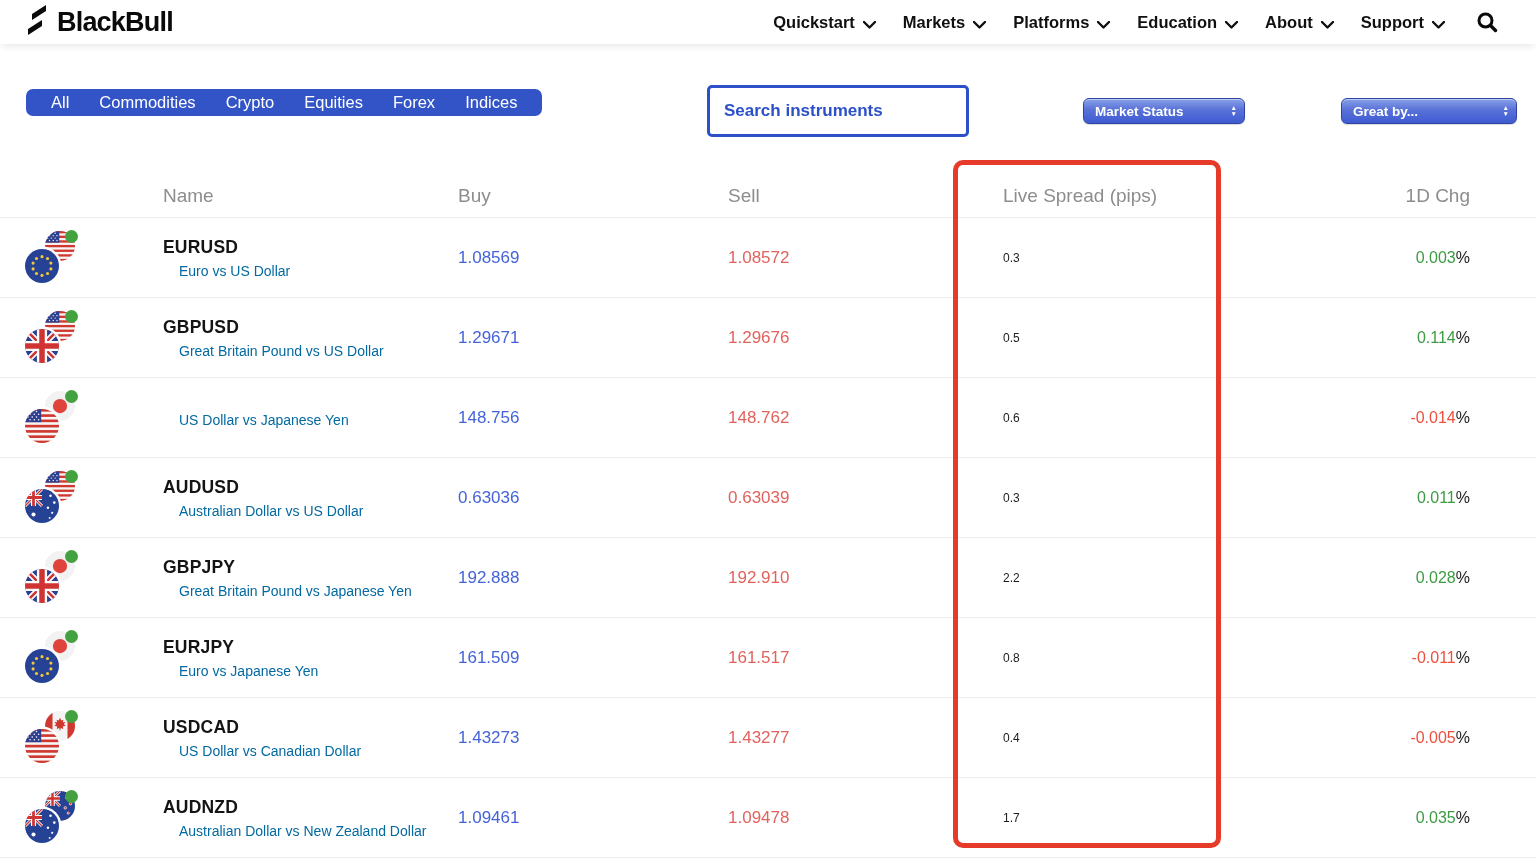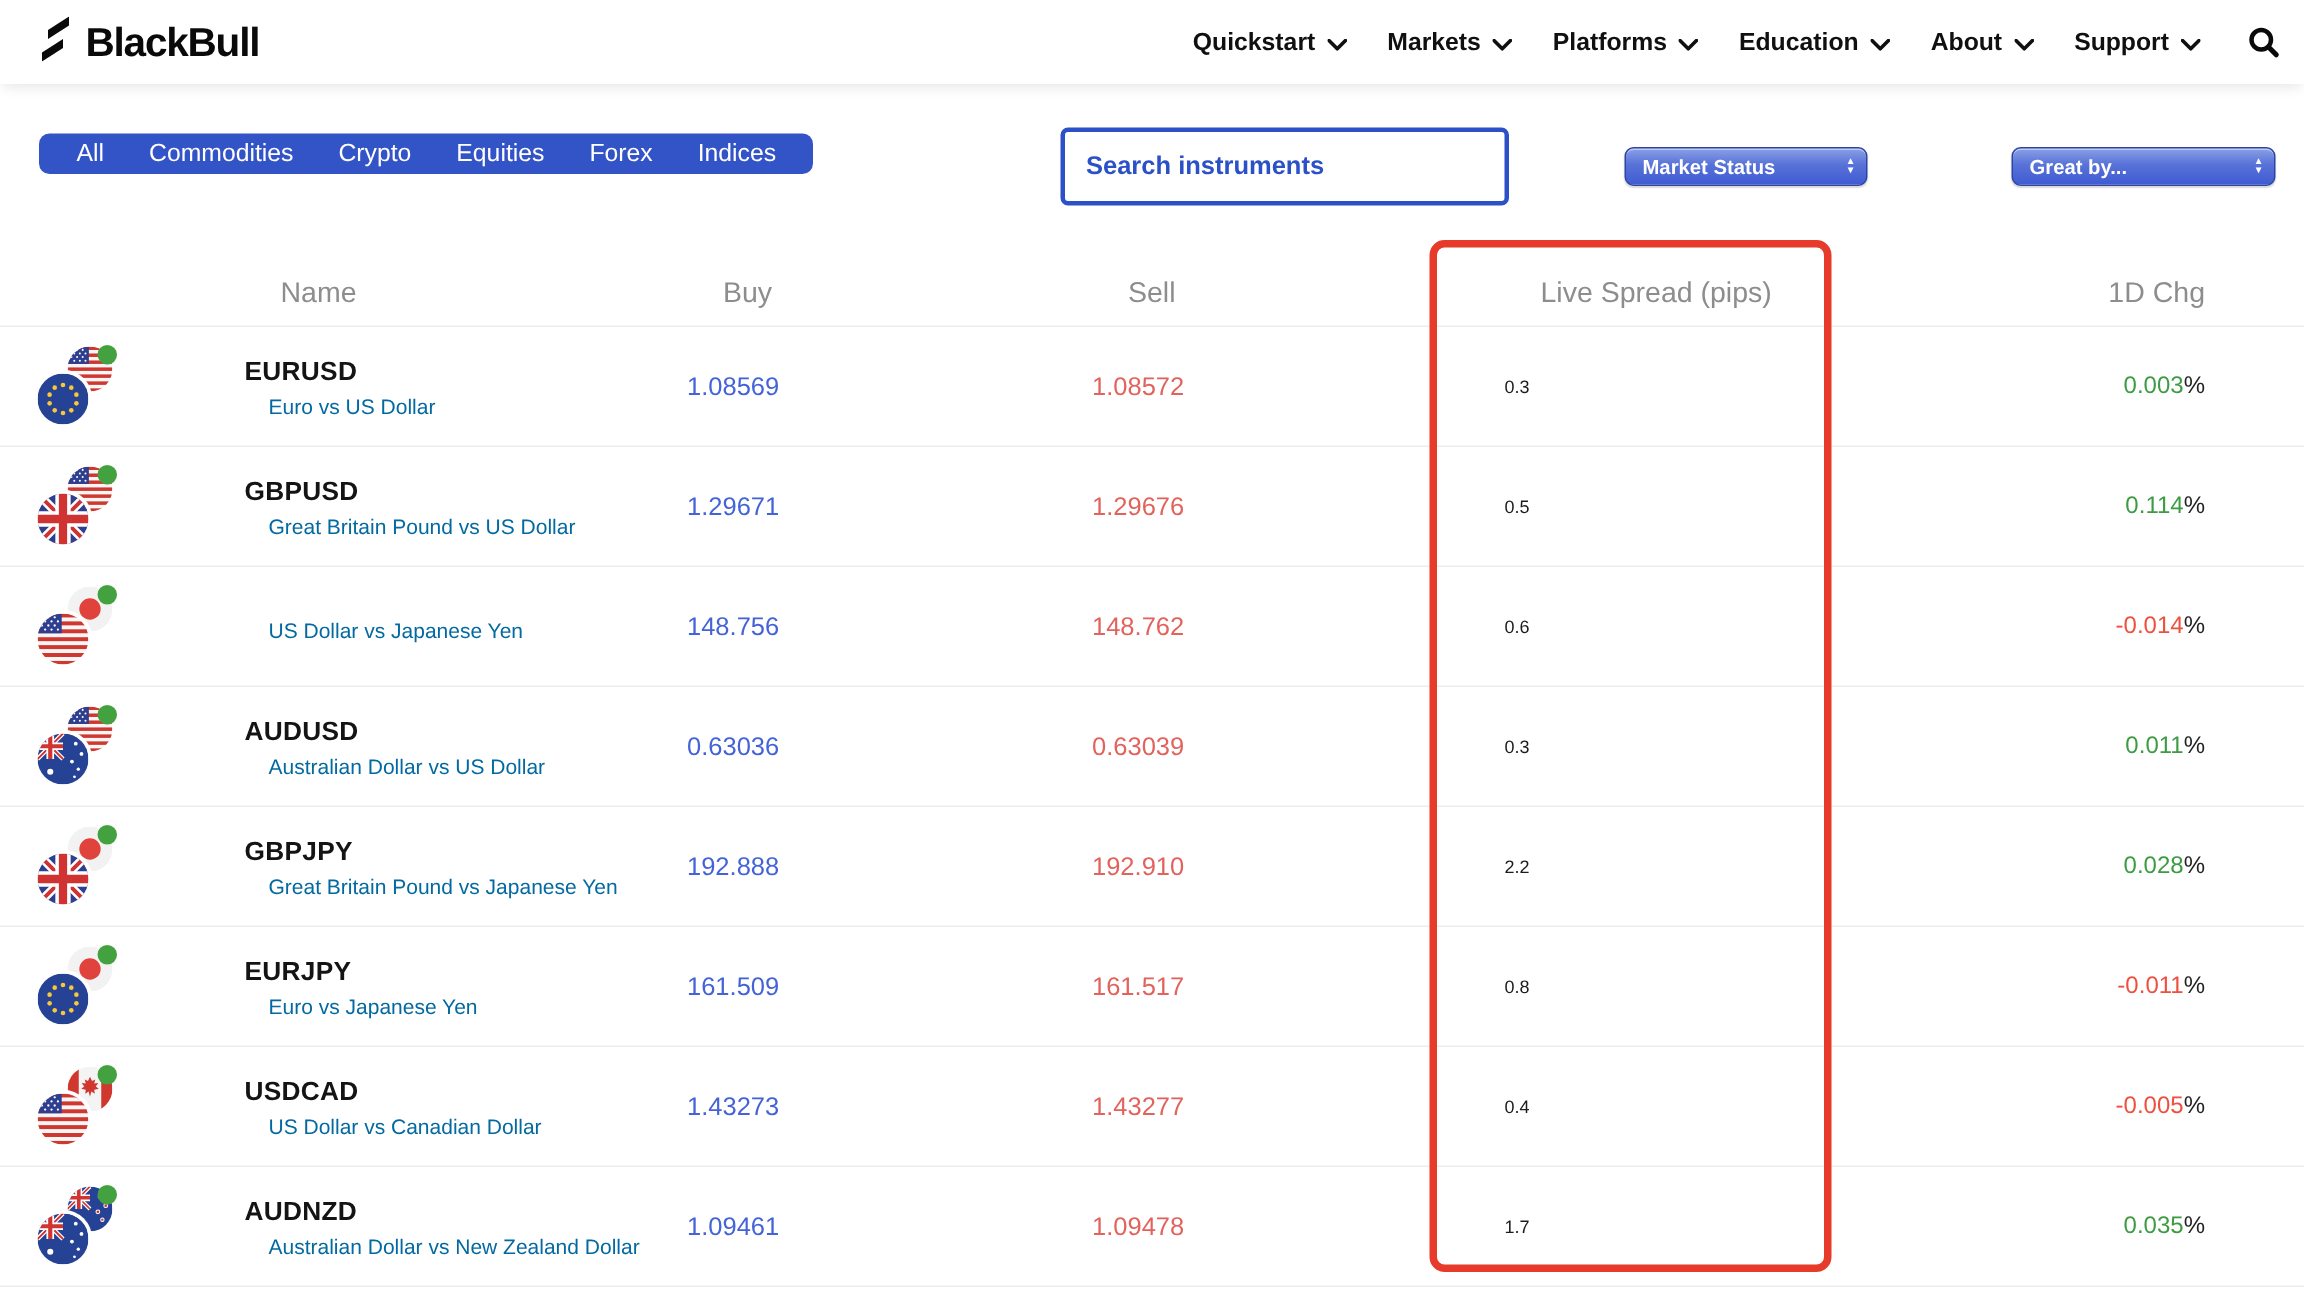--- a/index.html
+++ b/index.html
@@ -1,56 +1,56 @@
 <!DOCTYPE html>
 <html><head>
 <meta charset="utf-8">
 <style>
   * { margin:0; padding:0; box-sizing:border-box; }
   html,body { background:#fff; }
   body { font-family:"Liberation Sans", sans-serif; }
   .page { position:relative; width:1536px; height:865px; background:#fff; overflow:hidden; }
 
   
-  .site-header { position:relative; height:56px; display:flex; align-items:center;
-    justify-content:space-between; padding:0 16px 0 26px; background:#fff; z-index:10;
+  .site-header { position:relative; height:44px; display:flex; align-items:center;
+    justify-content:space-between; padding:0 38px 0 26px; background:#fff; z-index:10;
     box-shadow:0 4px 8px -2px rgba(0,0,0,.10); }
   .brand { display:flex; align-items:center; gap:9px; cursor:pointer; }
   .brand-name { font-size:27px; font-weight:800; letter-spacing:-0.8px; color:#0a0a0a; }
   .nav { display:flex; align-items:center; gap:27px; }
   .nav-item { display:flex; align-items:center; gap:8px; font-size:16.5px; font-weight:700;
     color:#101010; cursor:pointer; white-space:nowrap;text-align:center; }
   .chev { display:inline-block; margin-top:2px; }
   .search-btn { margin-left:4px; display:flex; align-items:center; cursor:pointer; }
 
   
   .tabs { position:absolute; left:26px; top:89px; height:27px; display:flex; align-items:center;
     background:#3354c7; border-radius:7px; padding:0 10px; z-index:3; }
   .tab { color:#fff; font-size:16.5px; font-weight:500; padding:0 15px; cursor:pointer; white-space:nowrap; }
-  .searchbox { position:absolute; left:707px; top:85px; width:299px; height:52px;
+  .searchbox { position:absolute; left:707px; top:85px; width:262px; height:52px;
     border:3px solid #2b50c8; border-radius:5px; background:#fff; z-index:3; }
   .searchbox input { width:100%; height:100%; border:none; outline:none; background:transparent;
     padding:0 14px; font-family:inherit; font-size:17px; font-weight:700; color:#2b50c8; }
   .searchbox input::placeholder { color:#2b50c8; opacity:1; }
   .mac-select { position:absolute; height:26px; display:flex; align-items:center;
     background:linear-gradient(#8aa0e6 0%, #5872d8 45%, #3f5bd2 100%);
     border:1px solid #2e45a5; border-radius:6px; color:#fff; font-size:13.5px; font-weight:700;
     padding:0 26px 0 11px; cursor:pointer; z-index:3;
     box-shadow:inset 0 1px 0 rgba(255,255,255,.45), 0 1px 1px rgba(0,0,0,.15); white-space:nowrap; }
   .select-market { left:1083px; top:98px; width:162px; }
   .select-sort   { left:1341px; top:98px; width:176px; }
   .updown { position:absolute; right:7px; top:50%; transform:translateY(-50%);
     display:flex; flex-direction:column; align-items:center; font-size:6.5px; line-height:.85; color:#fff; }
 
   
   .market-table { position:absolute; left:0; right:0; top:160px; z-index:1; }
   .trow { display:grid; grid-template-columns:163px 295px 270px 275px 230px 1fr; align-items:center;
     height:80px; border-bottom:1px solid #ededed; background:#fff; cursor:pointer; }
   .thead { height:58px; align-items:center; padding-top:14px; cursor:default;
-    color:#8d8d8d; font-size:19px; font-weight:400;padding-left:24px; }
+    color:#8d8d8d; font-size:19px; font-weight:400; }
   .cell-chg-h, .cell-chg { justify-self:end; padding-right:66px; }
   .cell-name .sym  { font-size:17.5px; font-weight:700; color:#141414; letter-spacing:.2px; }
   .cell-name .desc { font-size:14px; color:#0369a1; margin-top:5px;margin-left:16px; }
   .cell-buy  { color:#4463d8; font-size:17px; }
   .cell-sell { color:#e2625c; font-size:17px; }
   .cell-spread { color:#1c1c1c; font-size:12px; }
   .cell-chg { font-size:16px; color:#222; }
   .chg-up   { color:#3c9b43; }
   .chg-down { color:#ef4f3e; }
   .chg-pct  { color:#222; }

